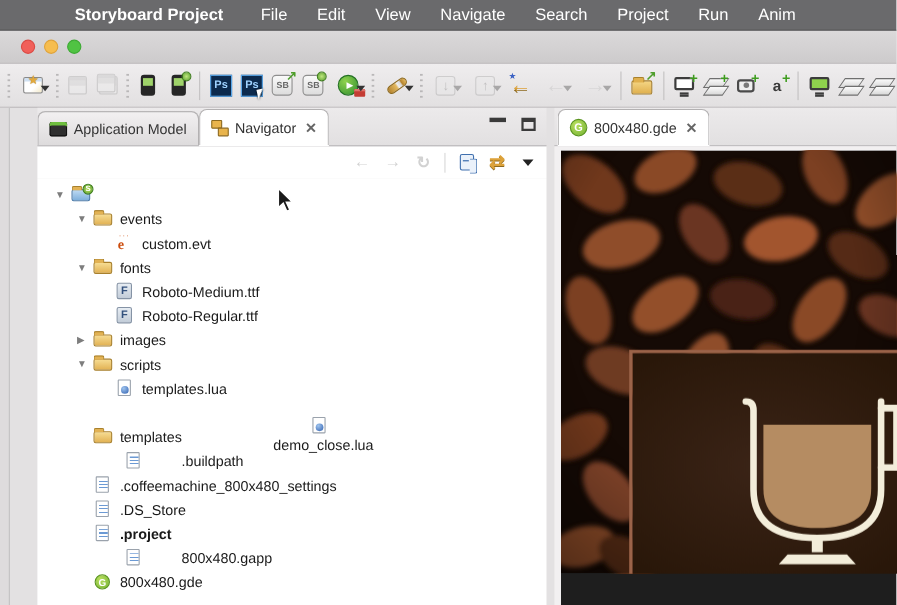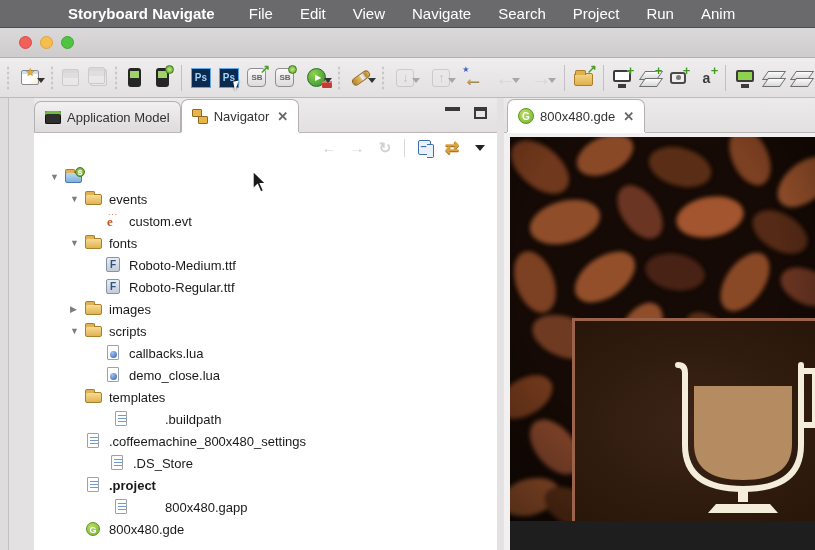--- a/index.html
+++ b/index.html
@@ -127,21 +127,21 @@
   
   #cursor { position:absolute; left:252px; top:170px; z-index:99; }
 </style>
 </head>
 <body>
 
 <div id="stage">
 
   <div id="menubar">
     <span class="apple"></span>
-    <span class="appname">Storyboard Navigate</span>
+    <span class="appname">Storyboard Project</span>
     <span class="menu-item">File</span>
     <span class="menu-item">Edit</span>
     <span class="menu-item">View</span>
     <span class="menu-item">Navigate</span>
     <span class="menu-item">Search</span>
     <span class="menu-item">Project</span>
     <span class="menu-item">Run</span>
     <span class="menu-item">Anim</span>
   </div>
 
@@ -346,23 +346,23 @@
           <span class="ticon ticon-folder">
             <span class="fbase"></span>
           </span>
           <span class="tlabel">scripts</span>
         </div>
         <div class="tree-row" style="padding-left: 56px;">
           <span class="expander"></span>
           <span class="ticon ticon-lua">
             <span class="doc"></span>
           </span>
-          <span class="tlabel">callbacks.lua</span>
-        </div>
-        <div class="tree-row" style="padding-left: 56px;">
+          <span class="tlabel">templates.lua</span>
+        </div>
+        <div class="tree-row" style="padding-left: 56px; flex-direction: column;">
           <span class="expander"></span>
           <span class="ticon ticon-lua">
             <span class="doc"></span>
           </span>
           <span class="tlabel">demo_close.lua</span>
         </div>
         <div class="tree-row" style="padding-left: 36px;">
           <span class="expander"></span>
           <span class="ticon ticon-folder">
             <span class="fbase"></span>
@@ -376,21 +376,21 @@
           </span>
           <span class="tlabel">.buildpath</span>
         </div>
         <div class="tree-row" style="padding-left: 36px;">
           <span class="expander"></span>
           <span class="ticon ticon-file">
             <span class="doc"></span>
           </span>
           <span class="tlabel">.coffeemachine_800x480_settings</span>
         </div>
-        <div class="tree-row" style="padding-left: 36px; margin-left: 24px;">
+        <div class="tree-row" style="padding-left: 36px;">
           <span class="expander"></span>
           <span class="ticon ticon-file">
             <span class="doc"></span>
           </span>
           <span class="tlabel">.DS_Store</span>
         </div>
         <div class="tree-row" style="padding-left: 36px; font-weight: bold;">
           <span class="expander"></span>
           <span class="ticon ticon-file">
             <span class="doc"></span>

